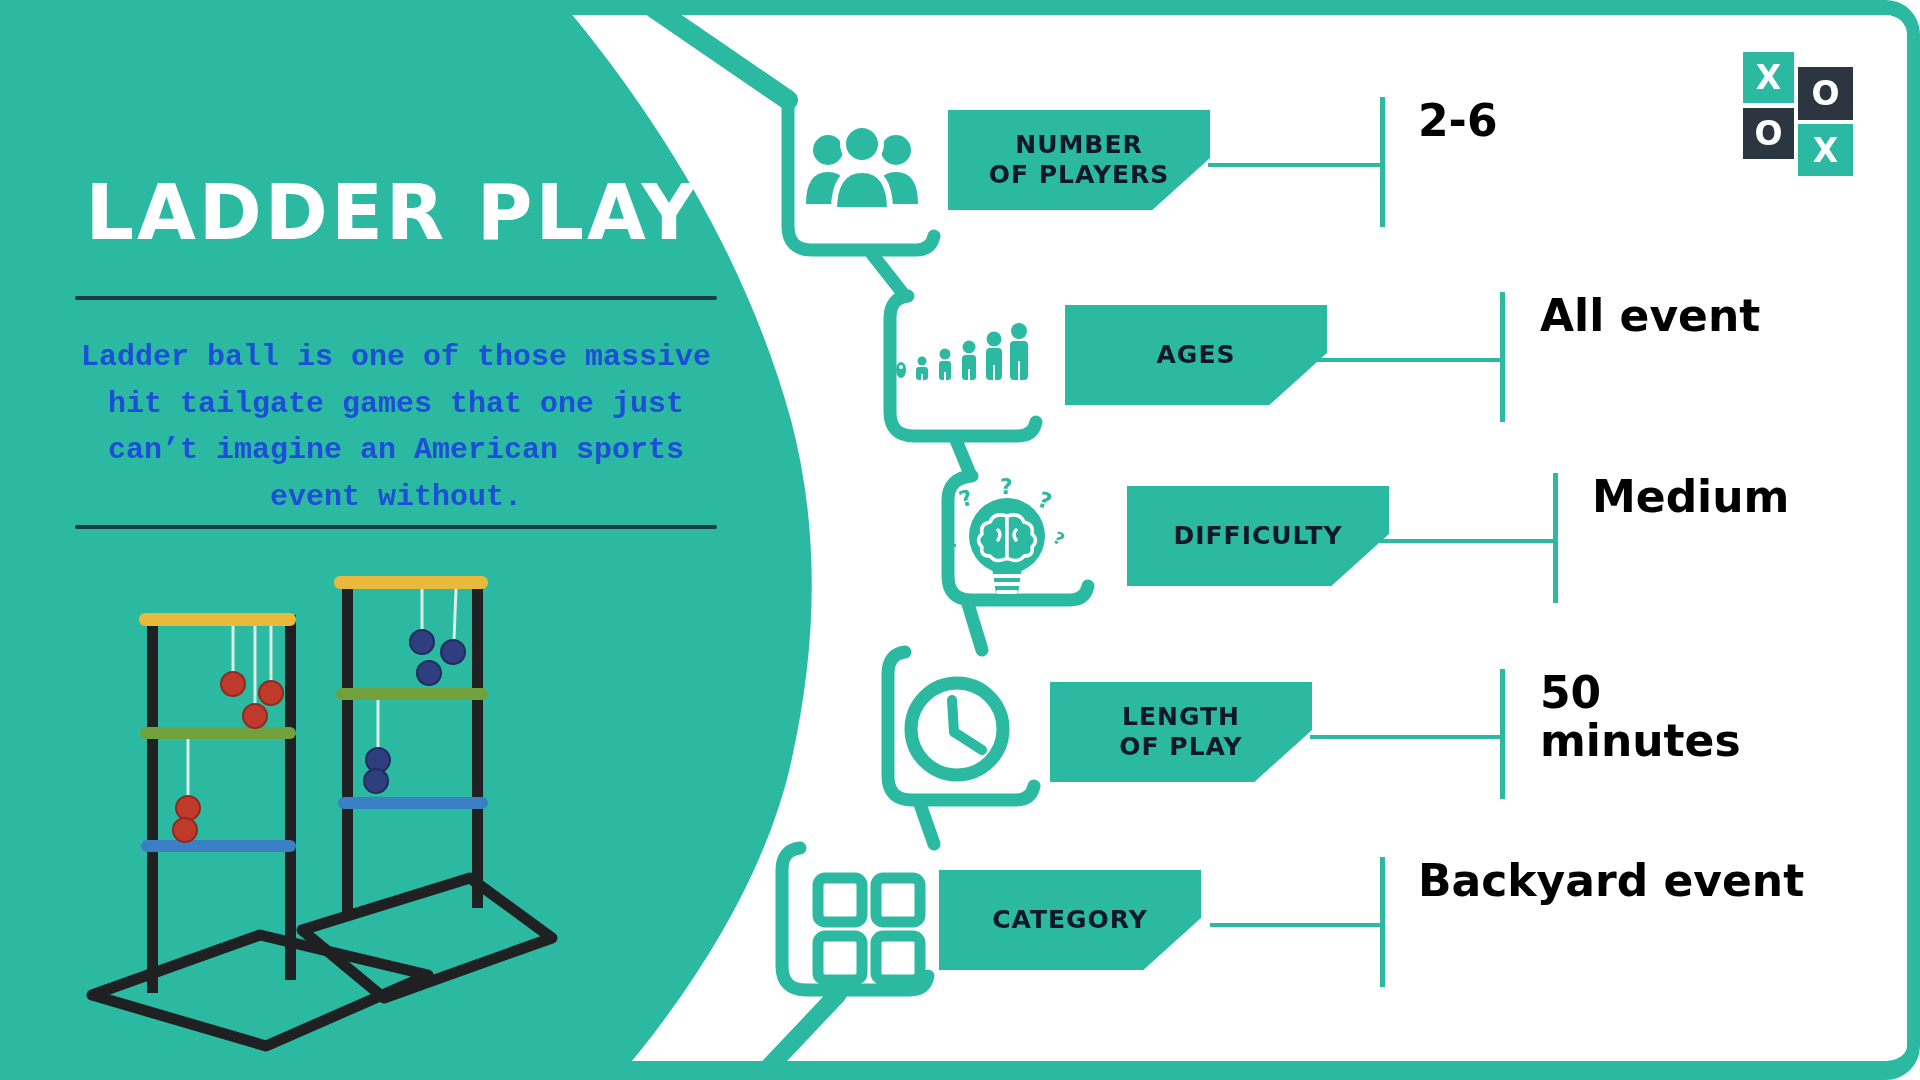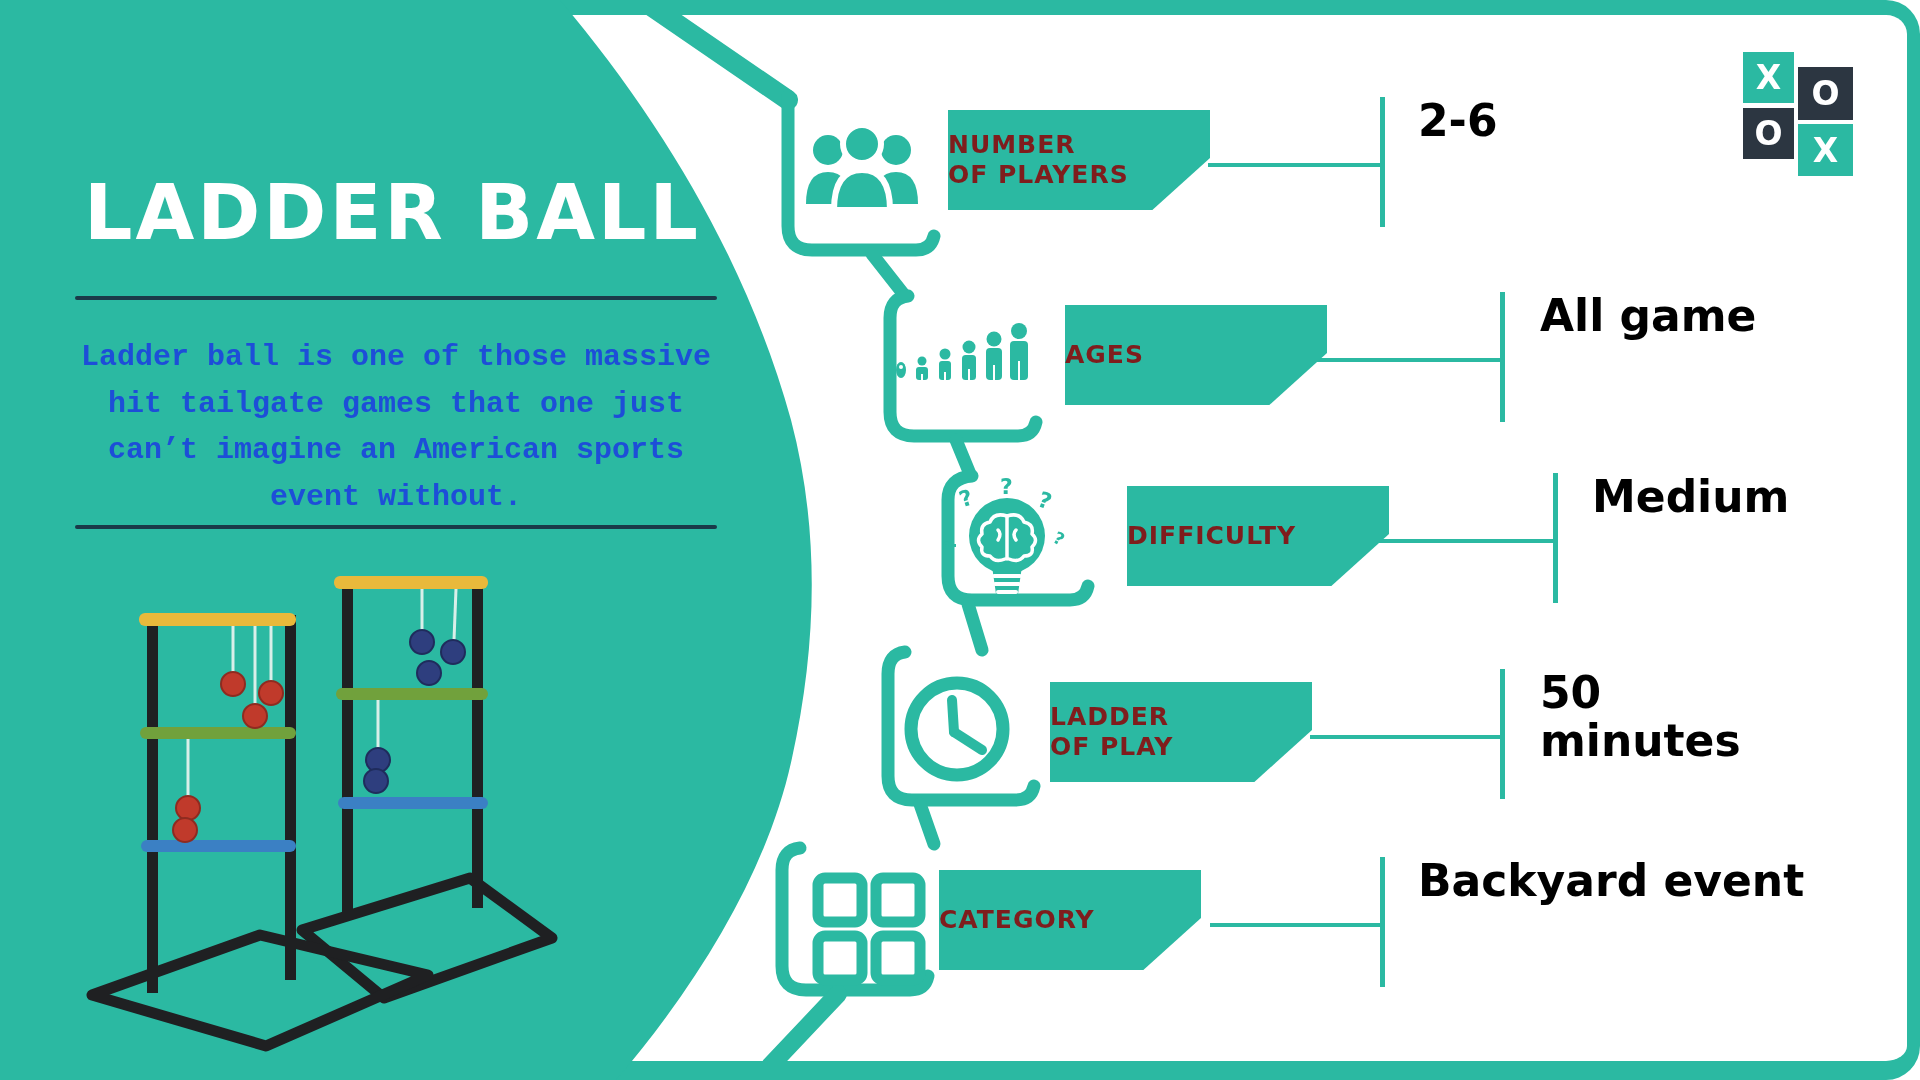--- a/index.html
+++ b/index.html
@@ -34,21 +34,21 @@
     color:#1d4ed8;font-size:30px;font-weight:700;line-height:1.55;text-align:center;font-family:Liberation Mono, monospace;
   }
   .ladder-img{position:absolute;left:60px;top:555px;z-index:6;}
 
   
   .banner{
     position:absolute;width:262px;height:100px;background:#2BB9A2;z-index:5;
     clip-path:polygon(0 0,100% 0,100% 48%,78% 100%,0 100%);
     display:flex;flex-direction:column;justify-content:center;
     box-sizing:border-box;
-    color:#7f1d1d;font-size:25px;font-weight:700;letter-spacing:1px;line-height:1.2;
+    color:#0f172a;font-size:25px;font-weight:700;letter-spacing:1px;line-height:1.2;text-align:center;
   }
   .banner span:empty{display:none;}
   .hline{position:absolute;height:4px;background:#2BB9A2;z-index:4;}
   .tick{position:absolute;width:5px;height:130px;background:#2BB9A2;z-index:4;}
   .value{
     position:absolute;height:130px;display:flex;flex-direction:column;justify-content:flex-start;z-index:5;
     color:#000000;font-size:44px;font-weight:700;line-height:1.1;white-space:nowrap;
   }
   .value span:empty{display:none;}
   .row-icon{position:absolute;z-index:5;}
@@ -84,21 +84,21 @@
     <path d="M956,440 L970,474"></path>
     <path d="M972,476 Q948,478 948,500 L948,576 Q948,600 972,600 L1070,600 Q1085,600 1088,586"></path>
     <path d="M968,604 L982,650"></path>
     <path d="M905,652 Q888,654 888,674 L888,776 Q888,800 912,800 L1016,800 Q1031,800 1034,786"></path>
     <path d="M920,804 L934,844"></path>
     <path d="M800,848 Q782,850 782,870 L782,966 Q782,990 806,990 L910,990 Q925,990 928,976"></path>
     <path d="M838,994 L770,1066" stroke-width="18"></path>
   </g>
 </svg>
 
-<div class="title">LADDER BALL</div>
+<div class="title">LADDER PLAY</div>
 <div class="divider" style="top:296px;"></div>
 <div class="desc">Ladder ball is one of those massive hit tailgate games that one just can’t imagine an American sports event without.</div>
 <div class="divider" style="top:525px;"></div>
 
 <svg class="ladder-img" width="560" height="525" viewBox="90 555 560 525">
 
   <g>
     <path d="M332,930 L500,878 L582,938 L414,998 Z" fill="none" stroke="#1F2022" stroke-width="11" stroke-linejoin="round"></path>
     <rect x="372" y="578" width="11" height="340" fill="#1F2022"></rect>
     <rect x="502" y="578" width="11" height="330" fill="#1F2022"></rect>
@@ -186,21 +186,21 @@
     <line x1="126" y1="41" x2="126" y2="60"></line>
   </g>
 </svg>
 <div class="banner" style="left:1050px;top:305px;margin-left:15px;">
   <span>AGES</span>
 
 </div>
 <div class="hline" style="left:1310px;top:358px;width:192px;"></div>
 <div class="tick" style="left:1500px;top:292px;"></div>
 <div class="value" style="left:1540px;top:292px;">
-  <span>All game</span>
+  <span>All event</span>
 
 </div>
 
 <svg class="row-icon" style="left:942px;top:478px;" width="130" height="132" viewBox="0 0 130 132">
   <g fill="#2BB9A2">
     <circle cx="65" cy="58" r="38"></circle>
     <path d="M50,88 L80,88 L76,116 Q65,122 54,116 Z"></path>
   </g>
   <g stroke="#fff" stroke-width="4" stroke-linecap="round">
     <line x1="52" y1="98" x2="78" y2="98"></line>
@@ -234,21 +234,21 @@
 </div>
 
 <svg class="row-icon" style="left:902px;top:674px;" width="110" height="110" viewBox="0 0 110 110">
   <circle cx="55" cy="55" r="46" fill="#fff" stroke="#2BB9A2" stroke-width="13"></circle>
   <g stroke="#2BB9A2" stroke-width="10" stroke-linecap="round">
     <line x1="52" y1="58" x2="50" y2="26"></line>
     <line x1="52" y1="58" x2="80" y2="76"></line>
   </g>
 </svg>
 <div class="banner" style="left:1050px;top:682px;">
-  <span>LADDER</span>
+  <span>LENGTH</span>
   <span>OF PLAY</span>
 </div>
 <div class="hline" style="left:1310px;top:735px;width:192px;"></div>
 <div class="tick" style="left:1500px;top:669px;"></div>
 <div class="value" style="left:1540px;top:669px;">
   <span>50</span>
   <span>minutes</span>
 </div>
 
 <svg class="row-icon" style="left:810px;top:870px;" width="118" height="118" viewBox="0 0 118 118">

